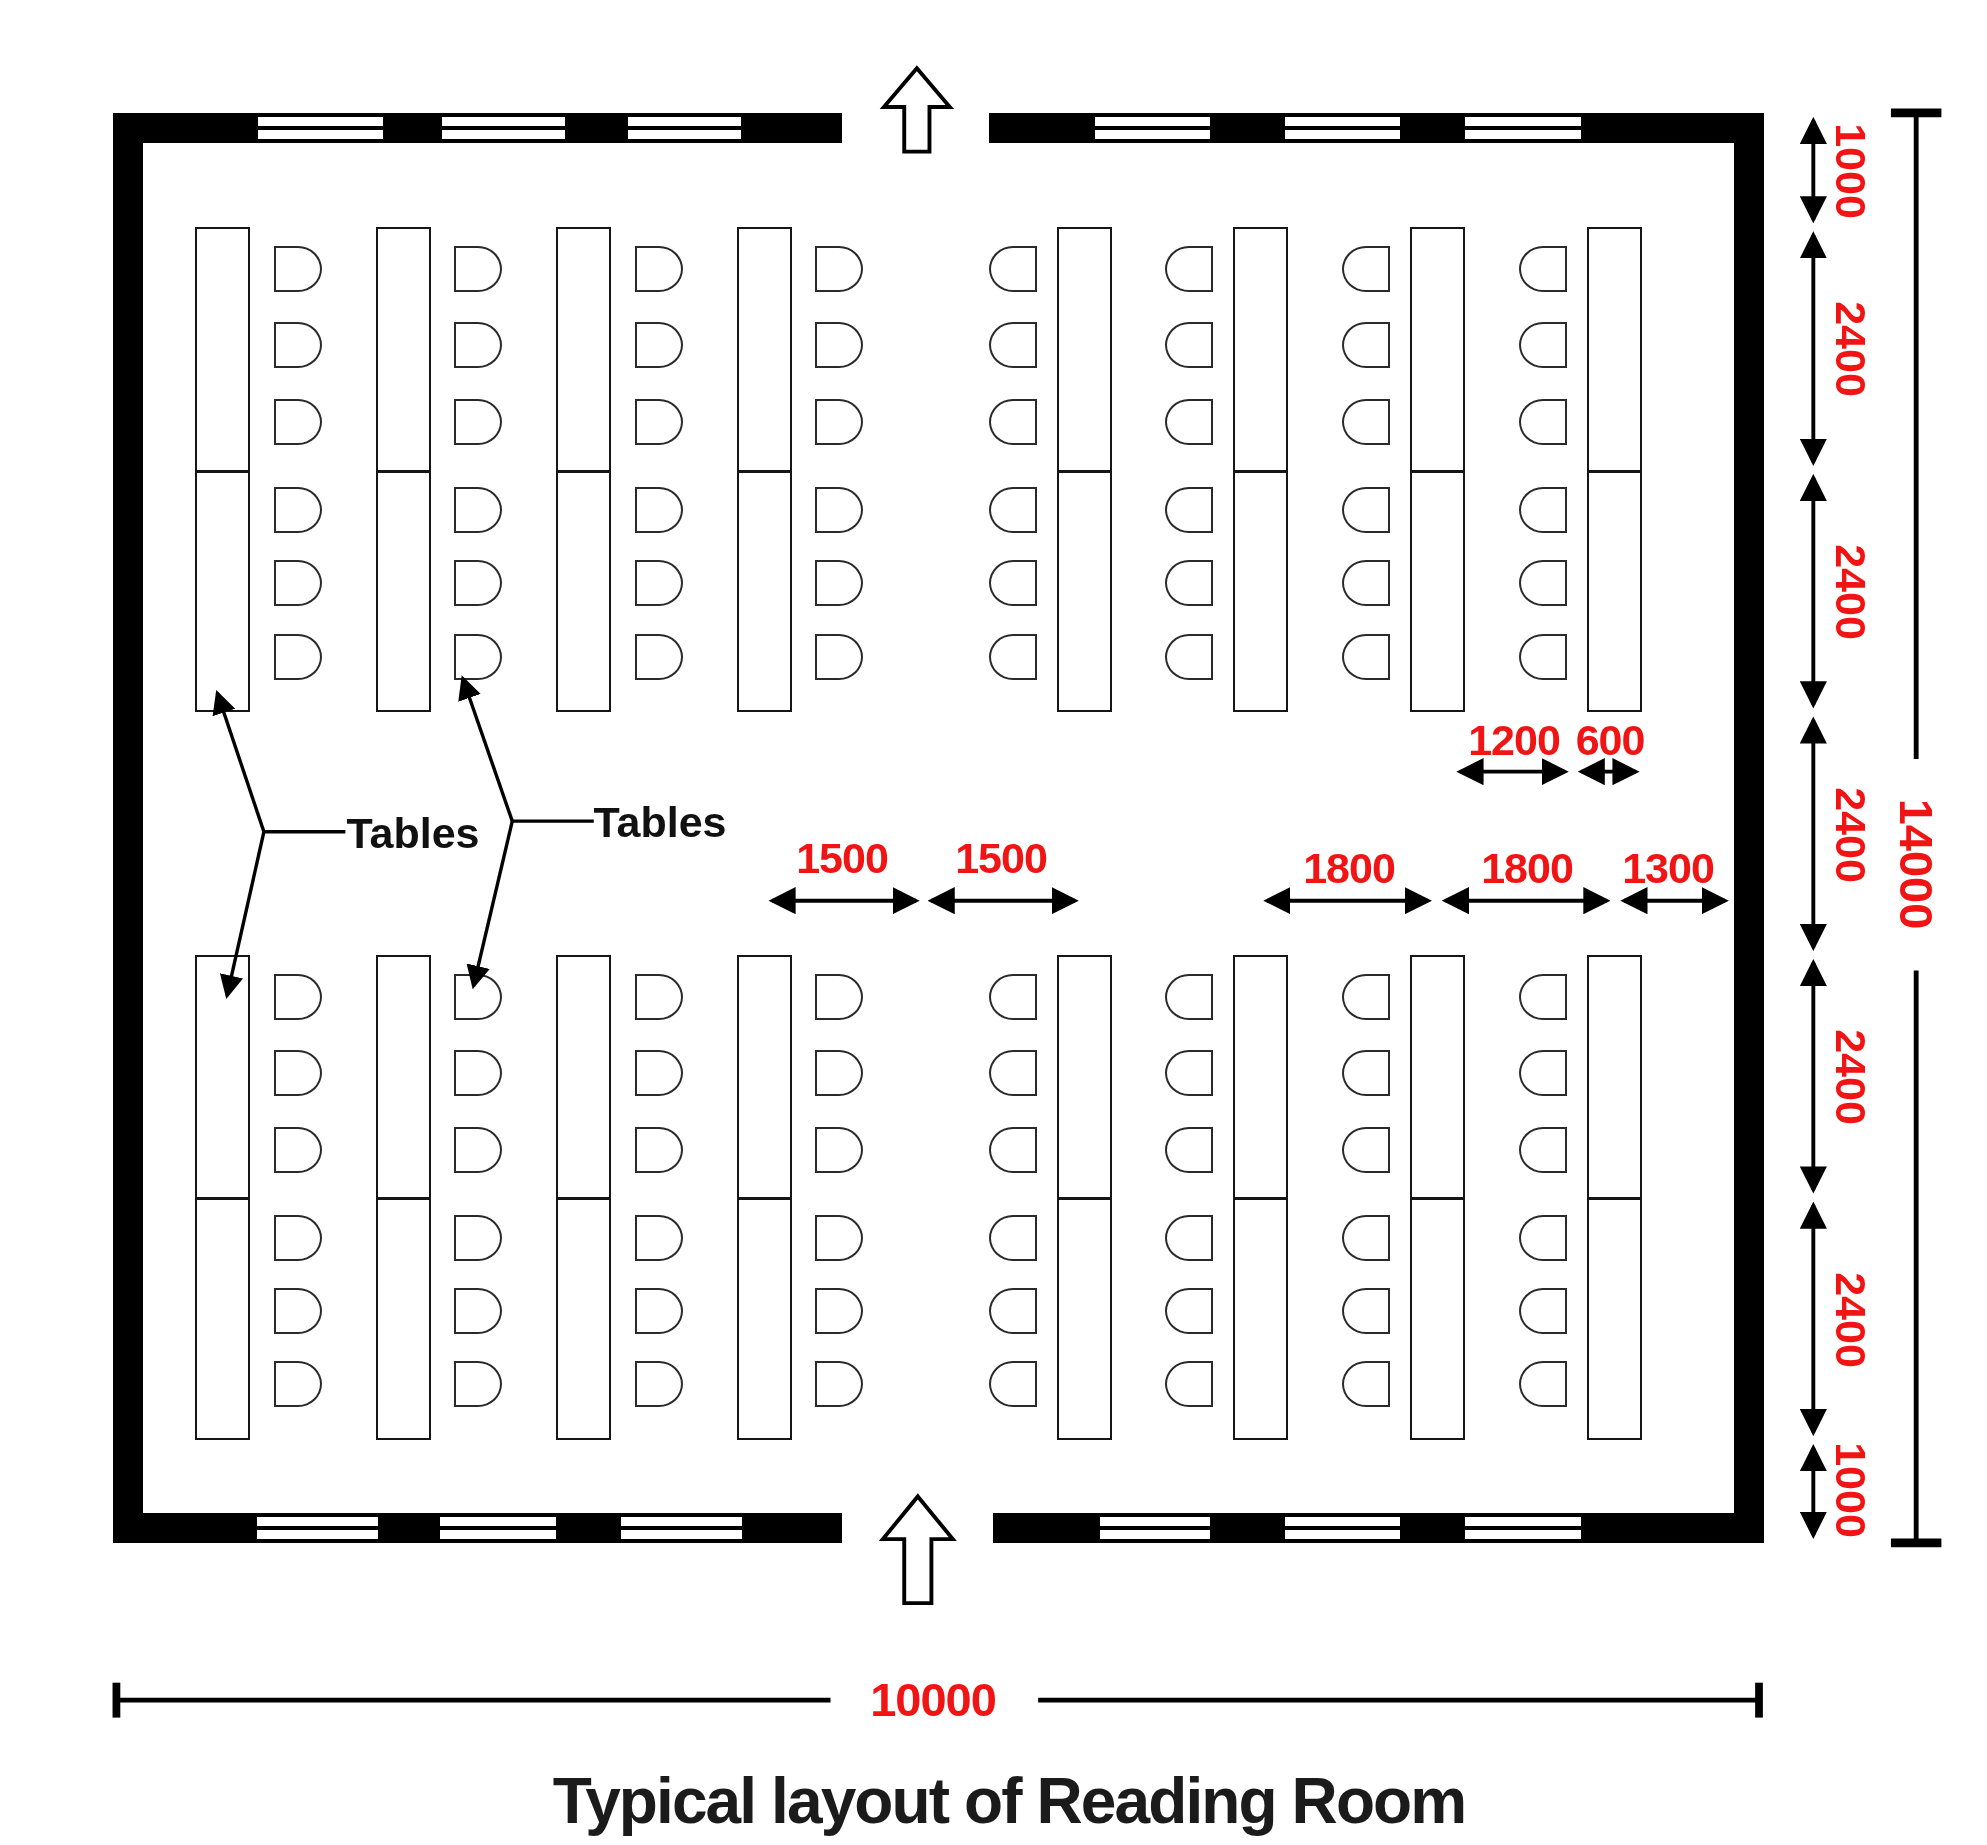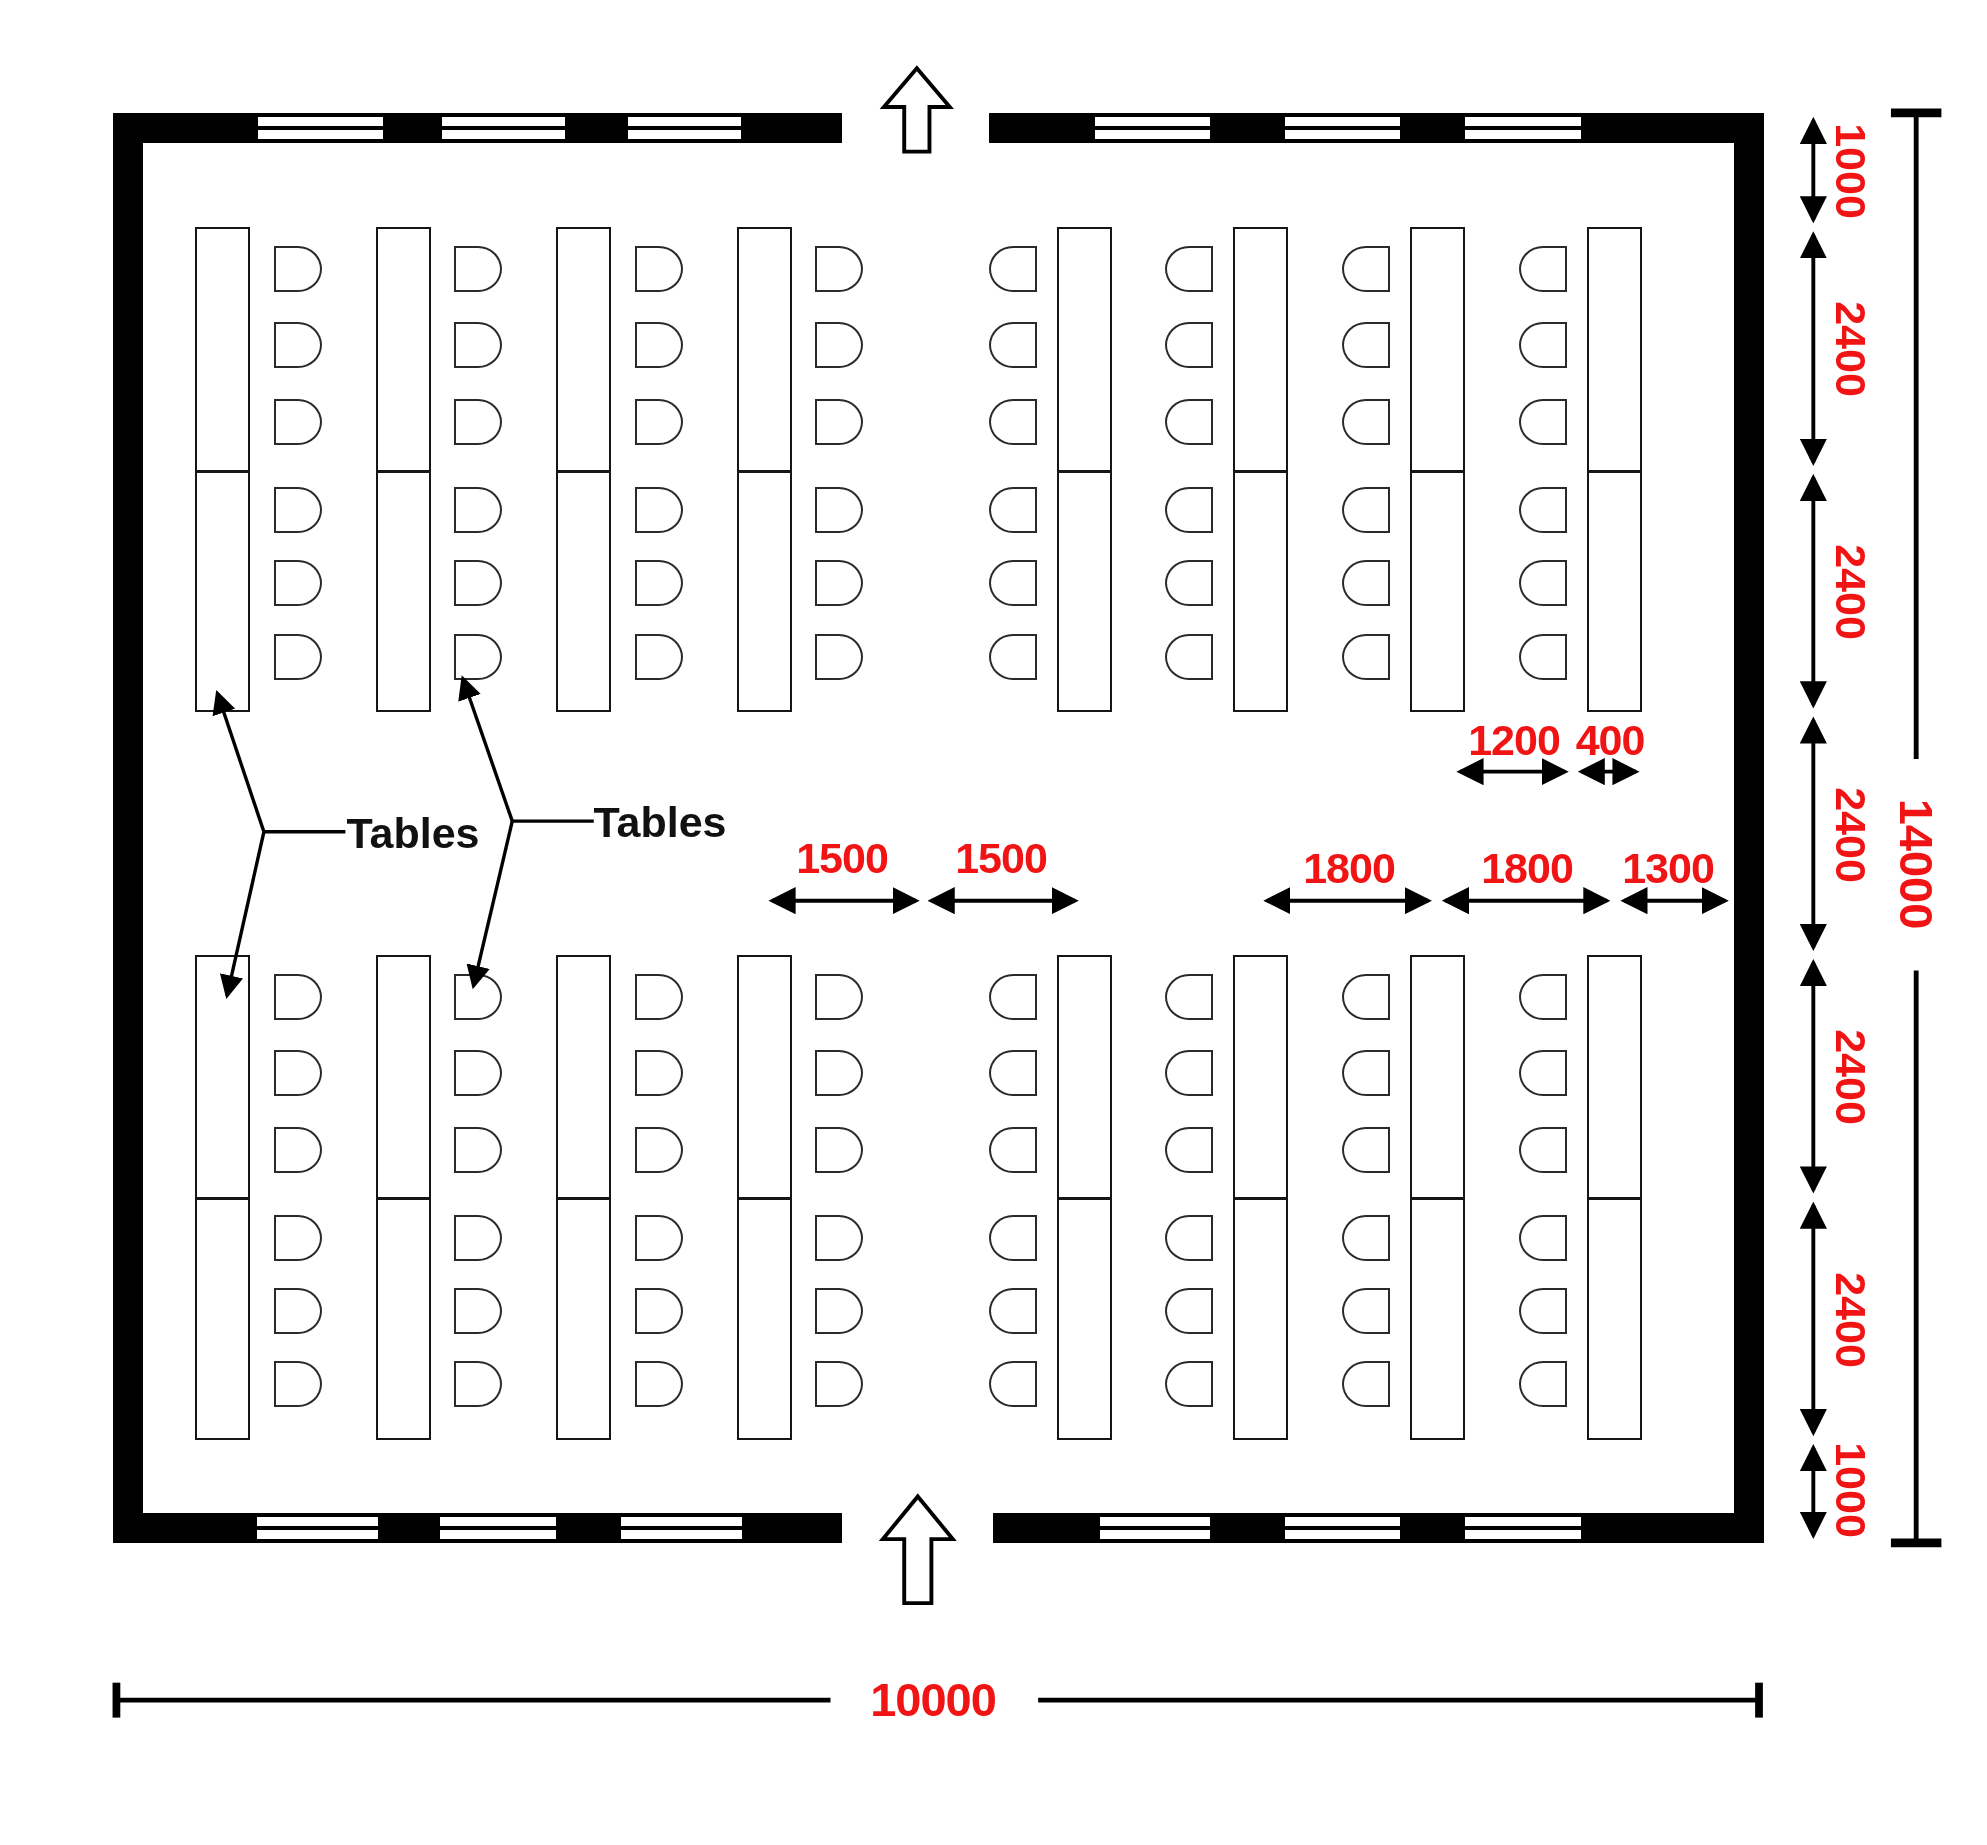--- a/index.html
+++ b/index.html
@@ -257,19 +257,20 @@
   <span class="dim big" style="left:933px;top:1699px">10000</span>
 
   <span class="dim" style="left:842px;top:858px">1500</span>
   <span class="dim" style="left:1001px;top:858px">1500</span>
 
   <span class="dim" style="left:1349px;top:868px">1800</span>
   <span class="dim" style="left:1527px;top:868px">1800</span>
   <span class="dim" style="left:1668px;top:868px">1300</span>
 
   <span class="dim" style="left:1514px;top:740px">1200</span>
-  <span class="dim" style="left:1610px;top:740px">400</span>
+  <span class="dim" style="left:1610px;top:740px">600</span>
 
   <span class="note" style="left:413px;top:833px">Tables</span>
   <span class="note" style="left:660px;top:822px">Tables</span>
 
+  <div id="plan-title">Typical layout of Reading Room</div>
 </div>
 
 
 </body></html>

